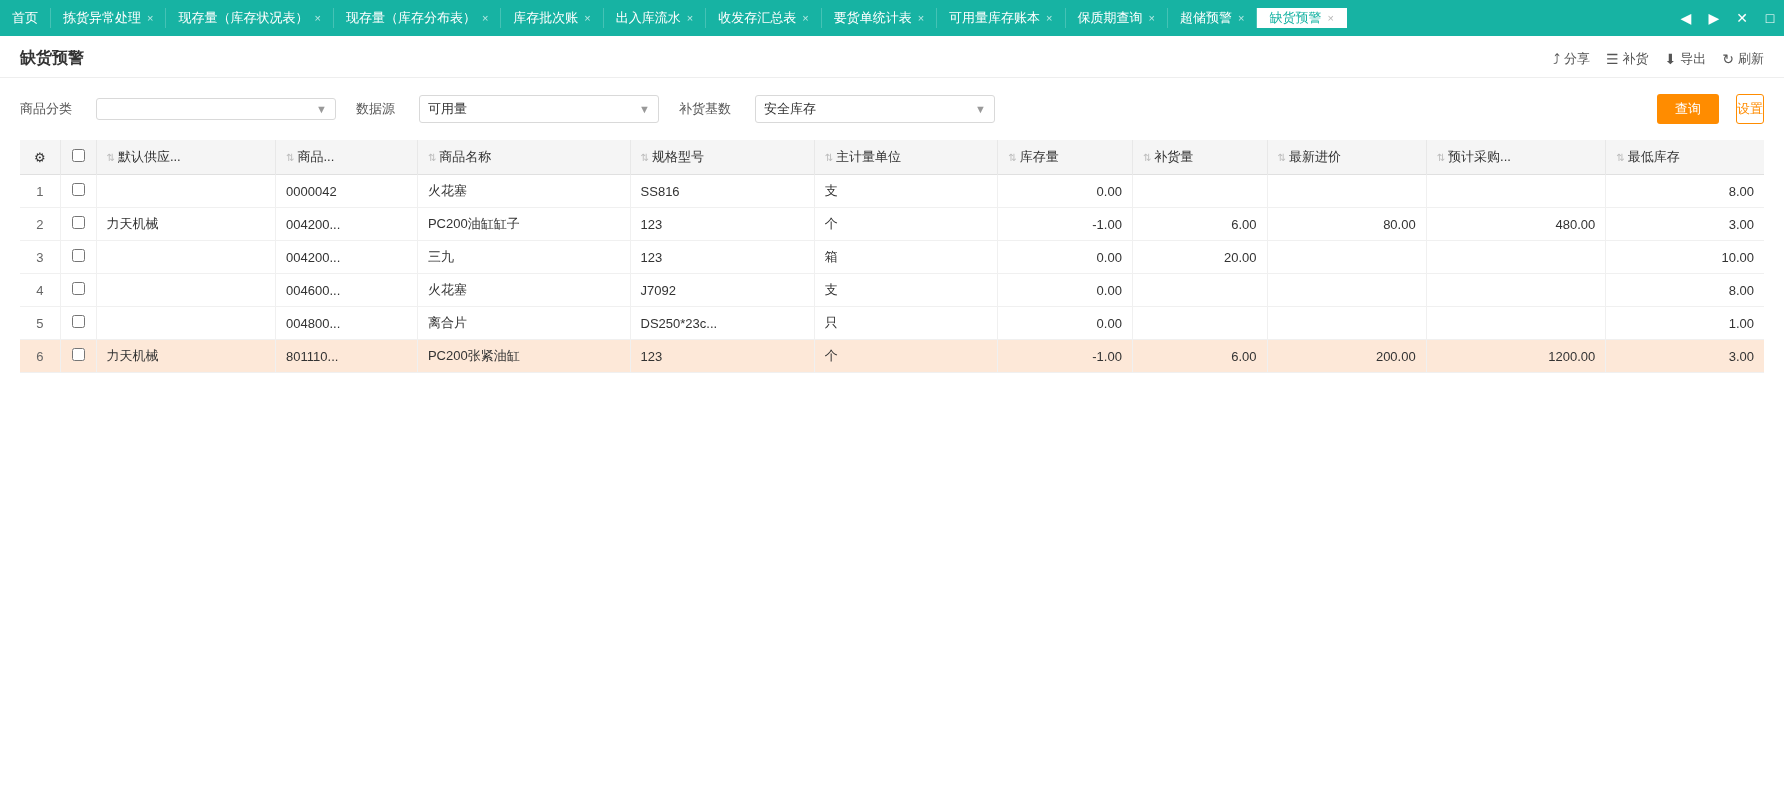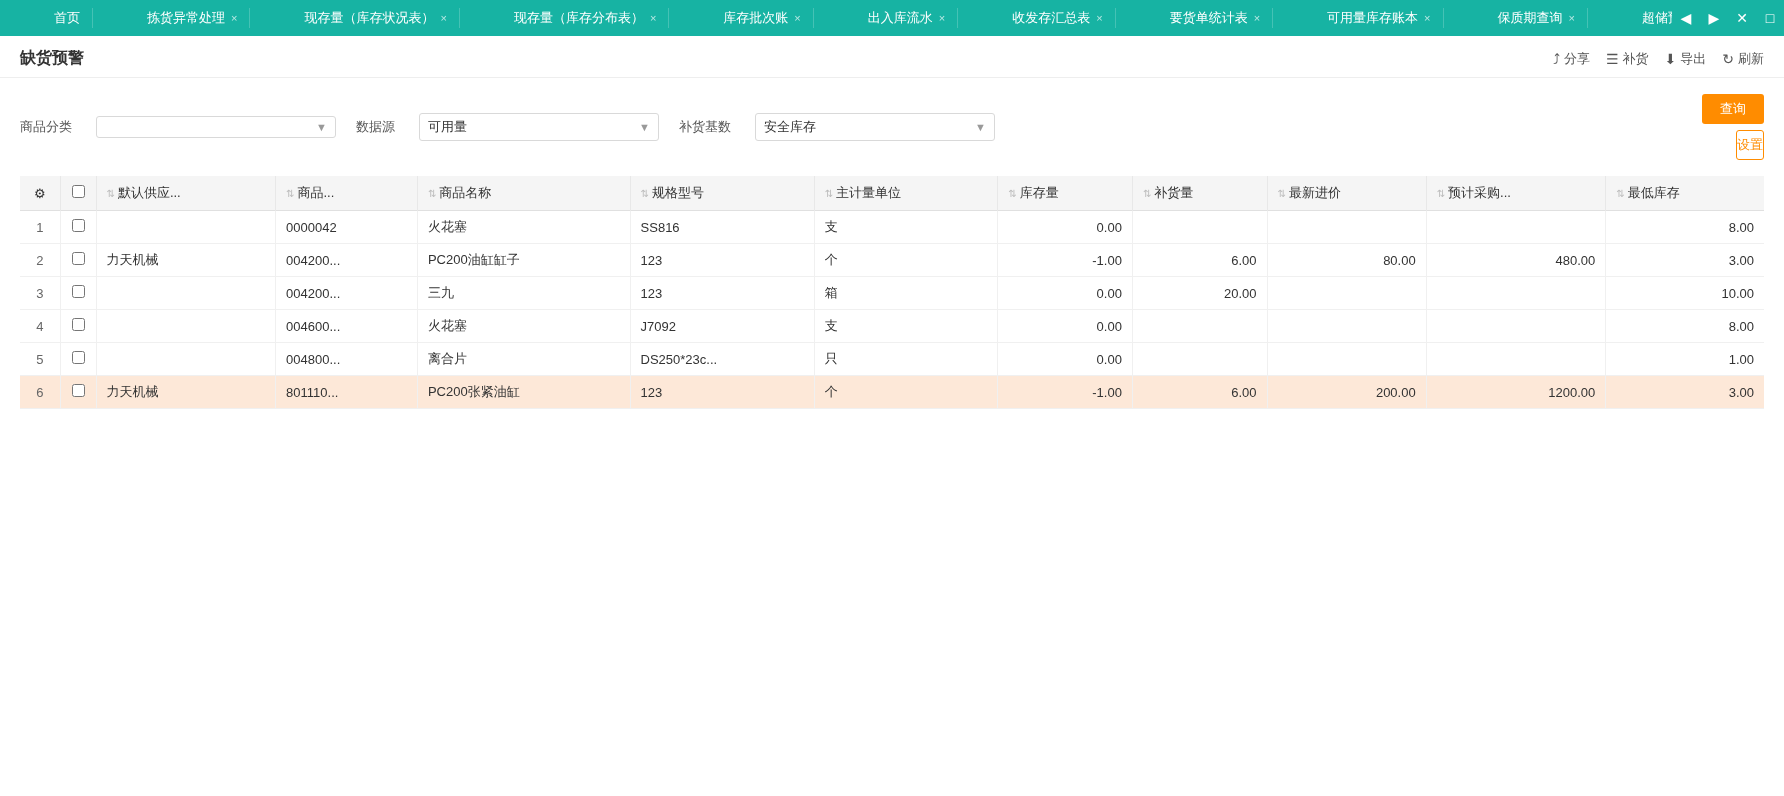--- a/index.html
+++ b/index.html
@@ -18,21 +18,20 @@
       display: flex;
       align-items: center;
       padding: 0 12px;
       height: 20px;
       color: #fff;
       white-space: nowrap;
       cursor: pointer;
       font-size: 13px;
       border-right: 1px solid rgba(255,255,255,0.2);
       flex-shrink: 0;
-      margin-left: 42px;
     }
     .tab-item.active {
       background: #fff;
       color: #17b3a3;
     }
     .tab-item .tab-close {
       margin-left: 6px;
       font-size: 11px;
       opacity: 0.7;
       cursor: pointer;
@@ -138,22 +137,22 @@
       border: 1px solid #ff8c00;
       border-radius: 3px;
       padding: 5px 0;
       cursor: pointer;
       font-size: 13px;
     }
 
     .filter-right {
       margin-left: auto;
       display: flex;
-      flex-direction: column;
-      gap: 6px;
+      flex-direction: row;
+      gap: 17px;
       align-items: flex-end;
     }
 
     
     .table-wrapper {
       padding: 0 20px;
       margin-top: 8px;
     }
     table {
       width: 100%;

